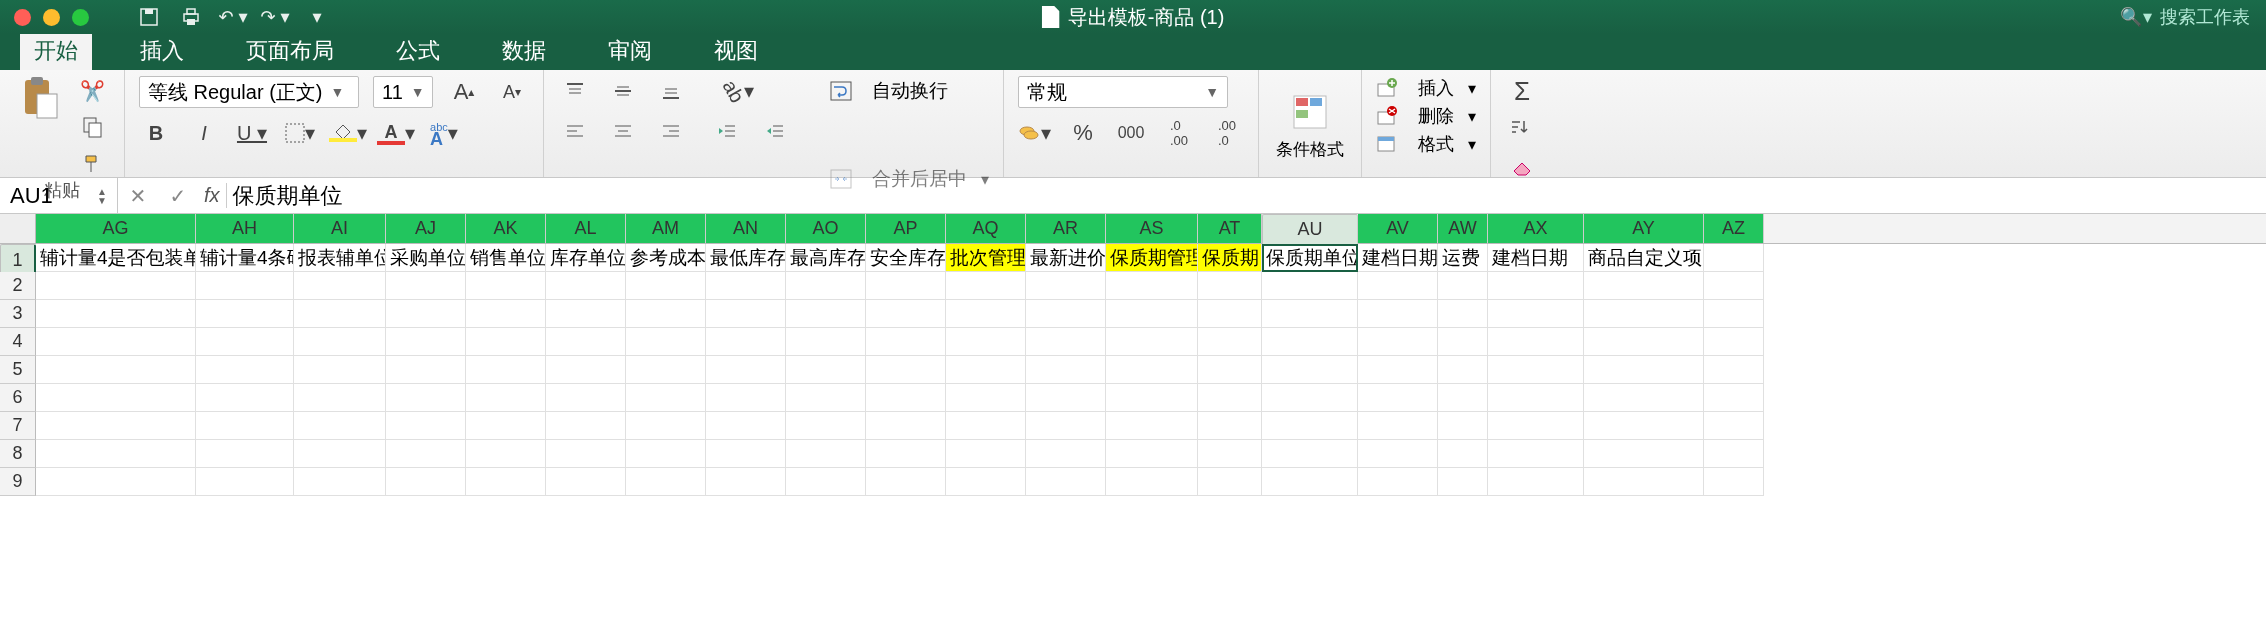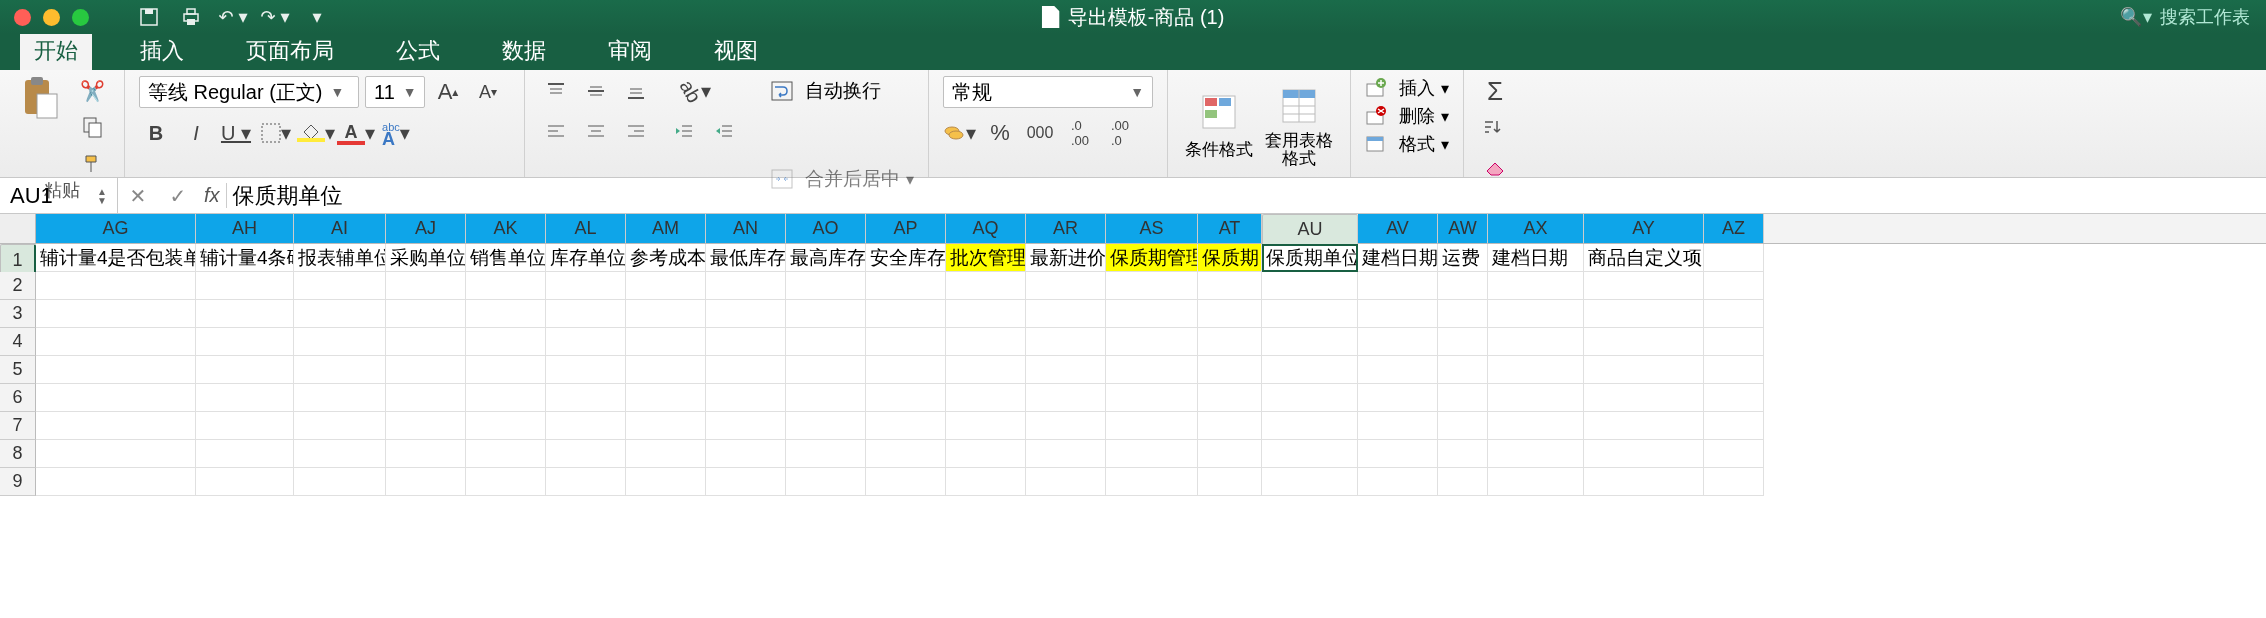--- a/index.html
+++ b/index.html
@@ -24,41 +24,41 @@
 
 
 .ribbon { height: 108px; background: linear-gradient(#f7f7f7,#ececec); border-bottom: 1px solid #c8c8c8; display: flex; }
 .group { border-right: 1px solid #d0d0d0; padding: 6px 14px 2px; display:flex; flex-direction:column; justify-content:space-between;}
 .group-inner { display:flex; align-items:flex-start; gap:10px; }
 .glabel { text-align:center; font-size:18px; color:#555; padding-bottom:2px;}
 .bigbtn { width:52px; height:76px; display:flex; flex-direction:column; align-items:center; justify-content:flex-start; }
 .bigbtn .ico { width:44px; height:44px; display:flex; align-items:center; justify-content:center; font-size:30px;}
 .stack { display:flex; flex-direction:column; gap:6px; }
 .smbtn { width:34px; height:30px; display:flex; align-items:center; justify-content:center; font-size:20px; color:#444; border:1px solid transparent; border-radius:4px;}
-.row { display:flex; align-items:center; gap:6px; }
+.row { display:flex; align-items:center; gap:14px; }
 .sel { height:32px; background:#fff; border:1px solid #bfbfbf; display:flex; align-items:center; padding:0 8px; font-size:20px; border-radius:2px;}
 .sel .dd { margin-left:8px; color:#666; font-size:14px;}
 .underline-bar{height:4px;width:28px;background:#ffeb3b;margin-top:-2px;}
 .underline-red{height:4px;width:28px;background:#e53935;margin-top:-2px;}
 .vbtn{width:74px;display:flex;flex-direction:column;align-items:center;gap:4px;}
 .vbtn .ic{width:44px;height:44px;display:flex;align-items:center;justify-content:center;}
 
 
 .fbar { height:36px; border-bottom:1px solid #c8c8c8; display:flex; align-items:center; background:#fff;}
 .namebox { width:118px; height:100%; border-right:1px solid #c8c8c8; display:flex; align-items:center; padding:0 10px; font-size:22px;}
 .namebox .spin{margin-left:auto;display:flex;flex-direction:column;font-size:10px;color:#666;line-height:9px;}
 .fbtn{width:40px;text-align:center;color:#888;font-size:20px;}
 .fx{font-style:italic;font-size:20px;color:#555;margin:0 6px;}
 .fval{font-size:22px;padding-left:6px;}
 
 
 .grid { position:relative; }
 .colhdr { display:flex; height:30px; background:#f3f3f3; border-bottom:1px solid #bbb;}
 .corner{width:36px;border-right:1px solid #bbb;background:#eee;}
-.ch{border-right:1px solid #ccc;display:flex;align-items:center;justify-content:center;font-size:18px;color:#333;background:#0ea5e9;}
+.ch{border-right:1px solid #ccc;display:flex;align-items:center;justify-content:center;font-size:18px;color:#333;background:#22c55e;}
 .ch.sel{background:#d9e8dd;border-bottom:2px solid #185f42;}
 .rows{display:flex;flex-direction:column;}
 .r{display:flex;height:28px;}
 .rh{width:36px;background:#f3f3f3;border-right:1px solid #bbb;border-bottom:1px solid #ccc;display:flex;align-items:center;justify-content:center;font-size:18px;color:#333;}
 .rh.sel{background:#d9e8dd;border-right:2px solid #185f42;}
 .cell{border-right:1px solid #e0e0e0;border-bottom:1px solid #e0e0e0;display:flex;align-items:center;padding:0 4px;font-size:19px;white-space:nowrap;overflow:hidden;}
 .cell.hl{background:#ffff00;}
 .cell.selcell{outline:2px solid #185f42;outline-offset:-2px;}
 svg{display:block;}
 </style>
@@ -297,32 +297,20 @@
       <div class="vbtn">
           <div class="ic">
             <svg width="40" height="40">
               <rect x="4" y="4" width="32" height="32" fill="#fff" stroke="#bbb"></rect>
               <rect x="6" y="6" width="12" height="8" fill="#e06666"></rect>
               <rect x="20" y="6" width="12" height="8" fill="#6fa8dc"></rect>
               <rect x="6" y="18" width="12" height="8" fill="#93c47d"></rect>
             </svg>
           </div>
           <span style="font-size:17px;">条件格式</span>
-        </div>
-      <div class="vbtn">
-          <div class="ic">
-            <svg width="40" height="40">
-              <rect x="4" y="4" width="32" height="32" fill="#fff" stroke="#bbb"></rect>
-              <rect x="4" y="4" width="32" height="8" fill="#6fa8dc"></rect>
-              <line x1="4" y1="20" x2="36" y2="20" stroke="#bbb"></line>
-              <line x1="4" y1="28" x2="36" y2="28" stroke="#bbb"></line>
-              <line x1="20" y1="4" x2="20" y2="36" stroke="#bbb"></line>
-            </svg>
-          </div>
-          <span style="font-size:17px;text-align:center;line-height:18px;">套用表格格式</span>
         </div>
     </div>
     <div></div>
   </div>
 
   <div class="group">
     <div class="stack" style="gap:4px;">
       <div class="row"><svg width="22" height="20">
             <rect x="2" y="6" width="16" height="12" fill="#fff" stroke="#888"></rect>
             <circle cx="16" cy="5" r="5" fill="#6aa84f"></circle>

